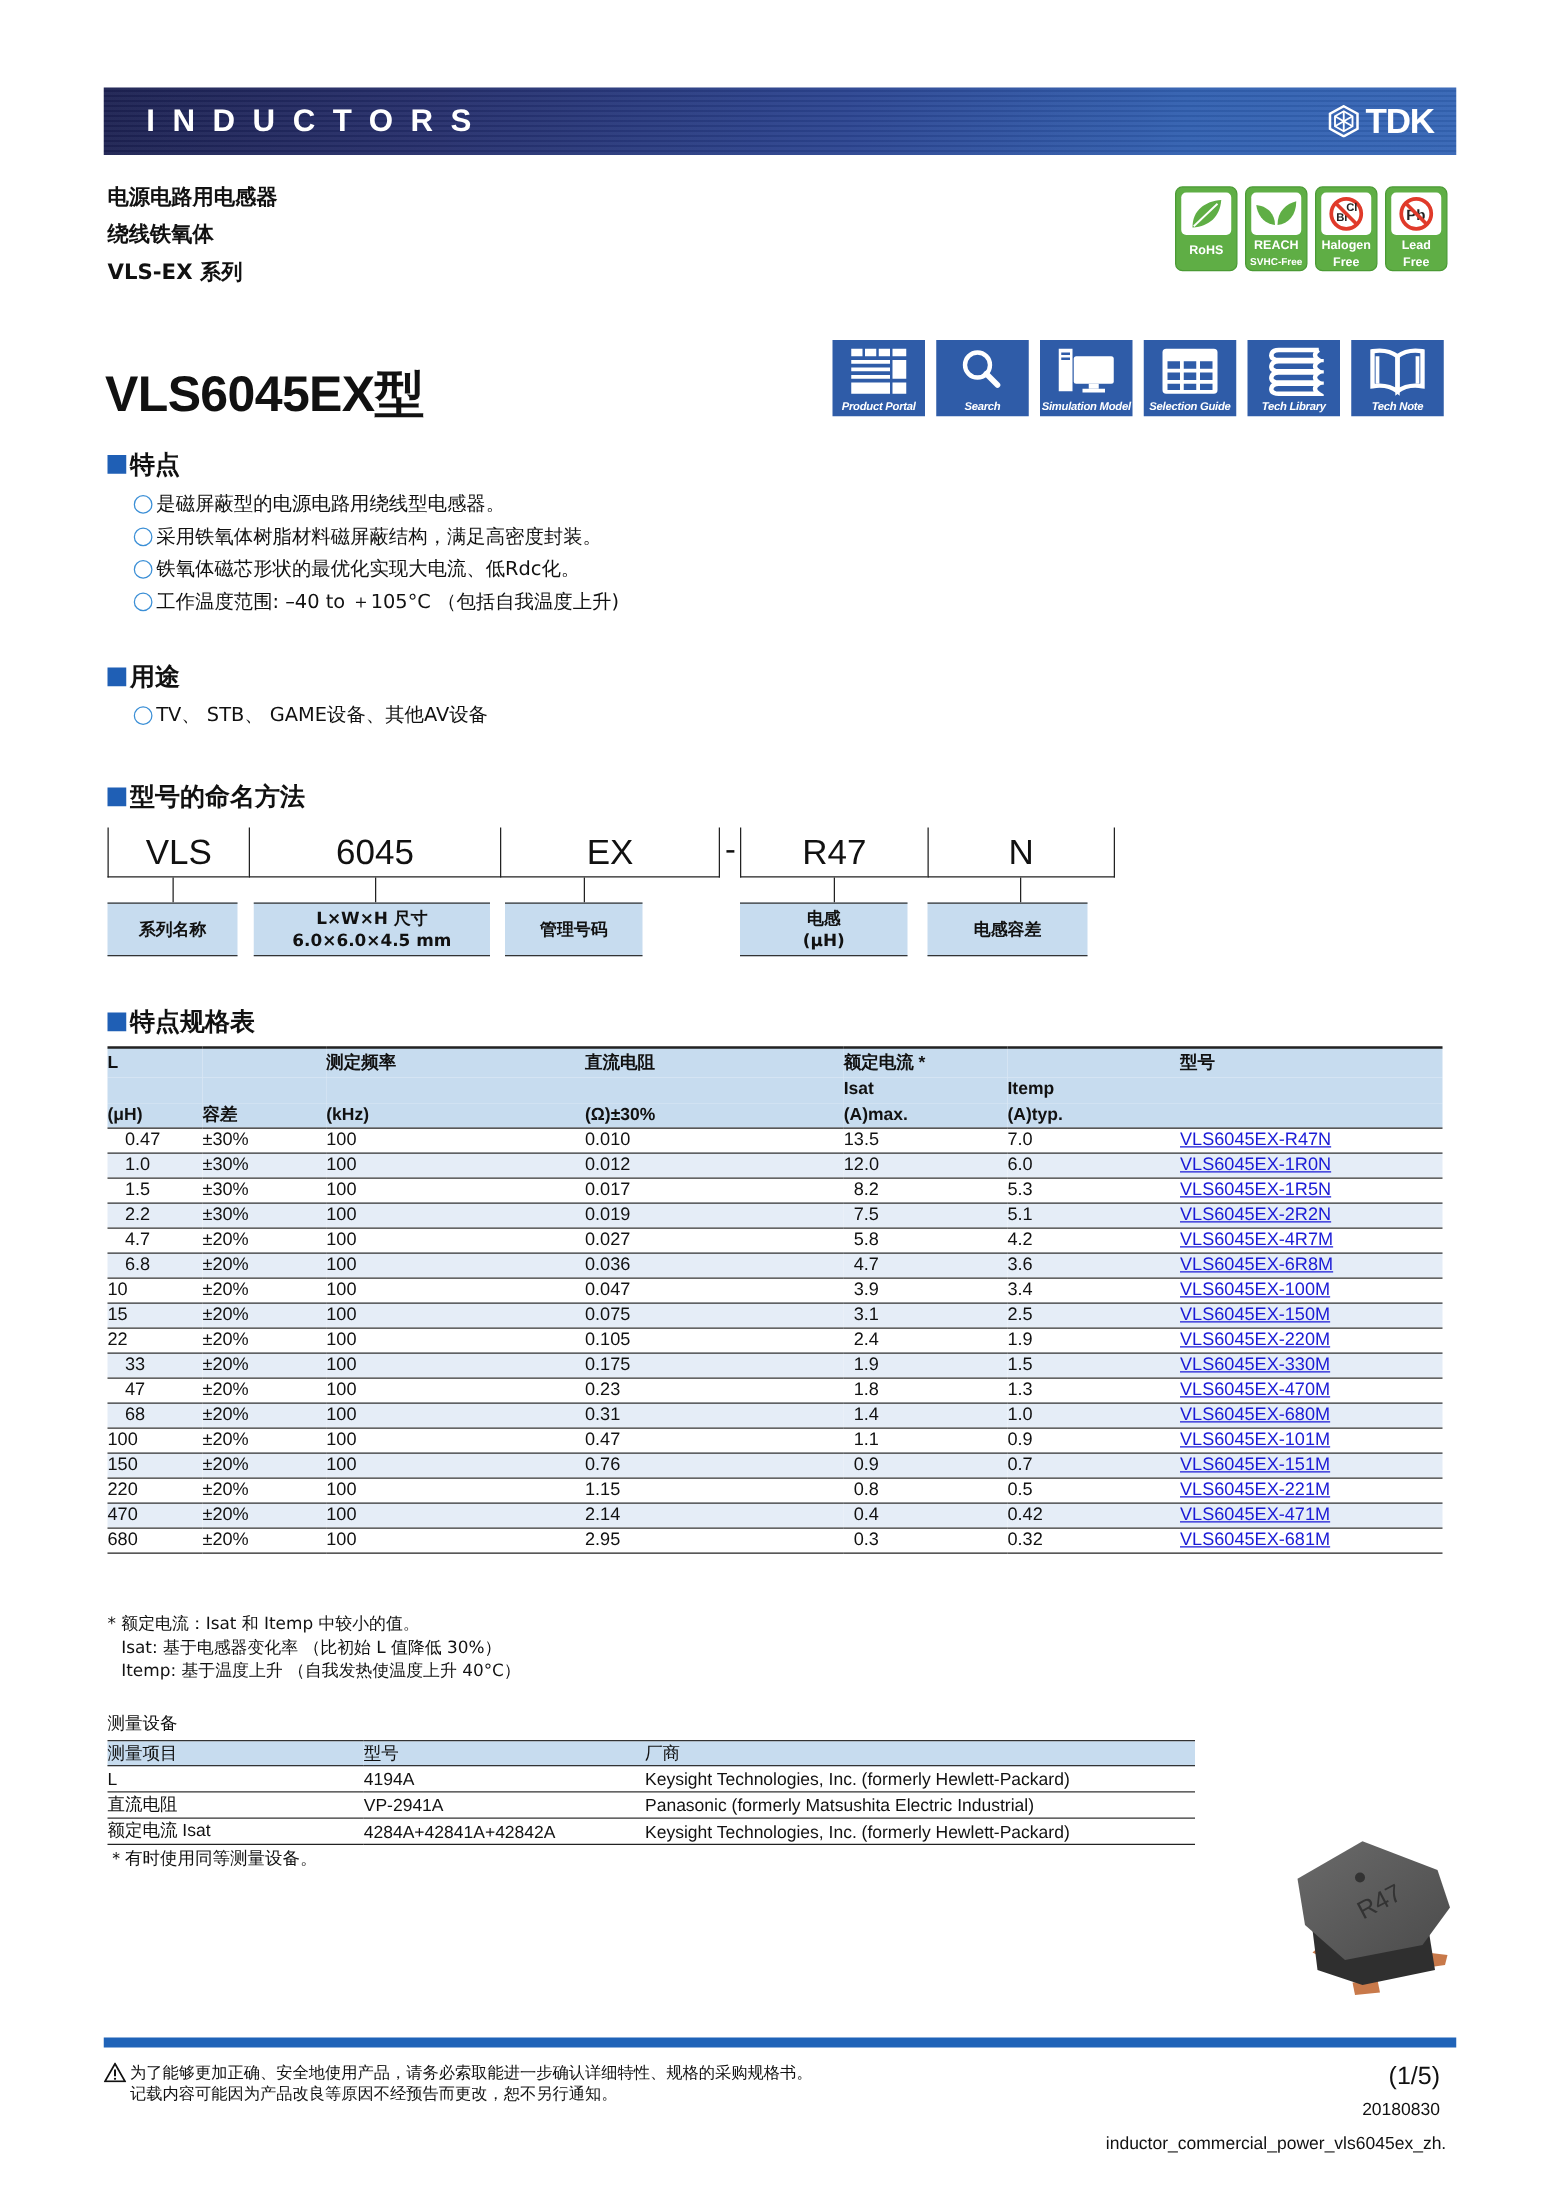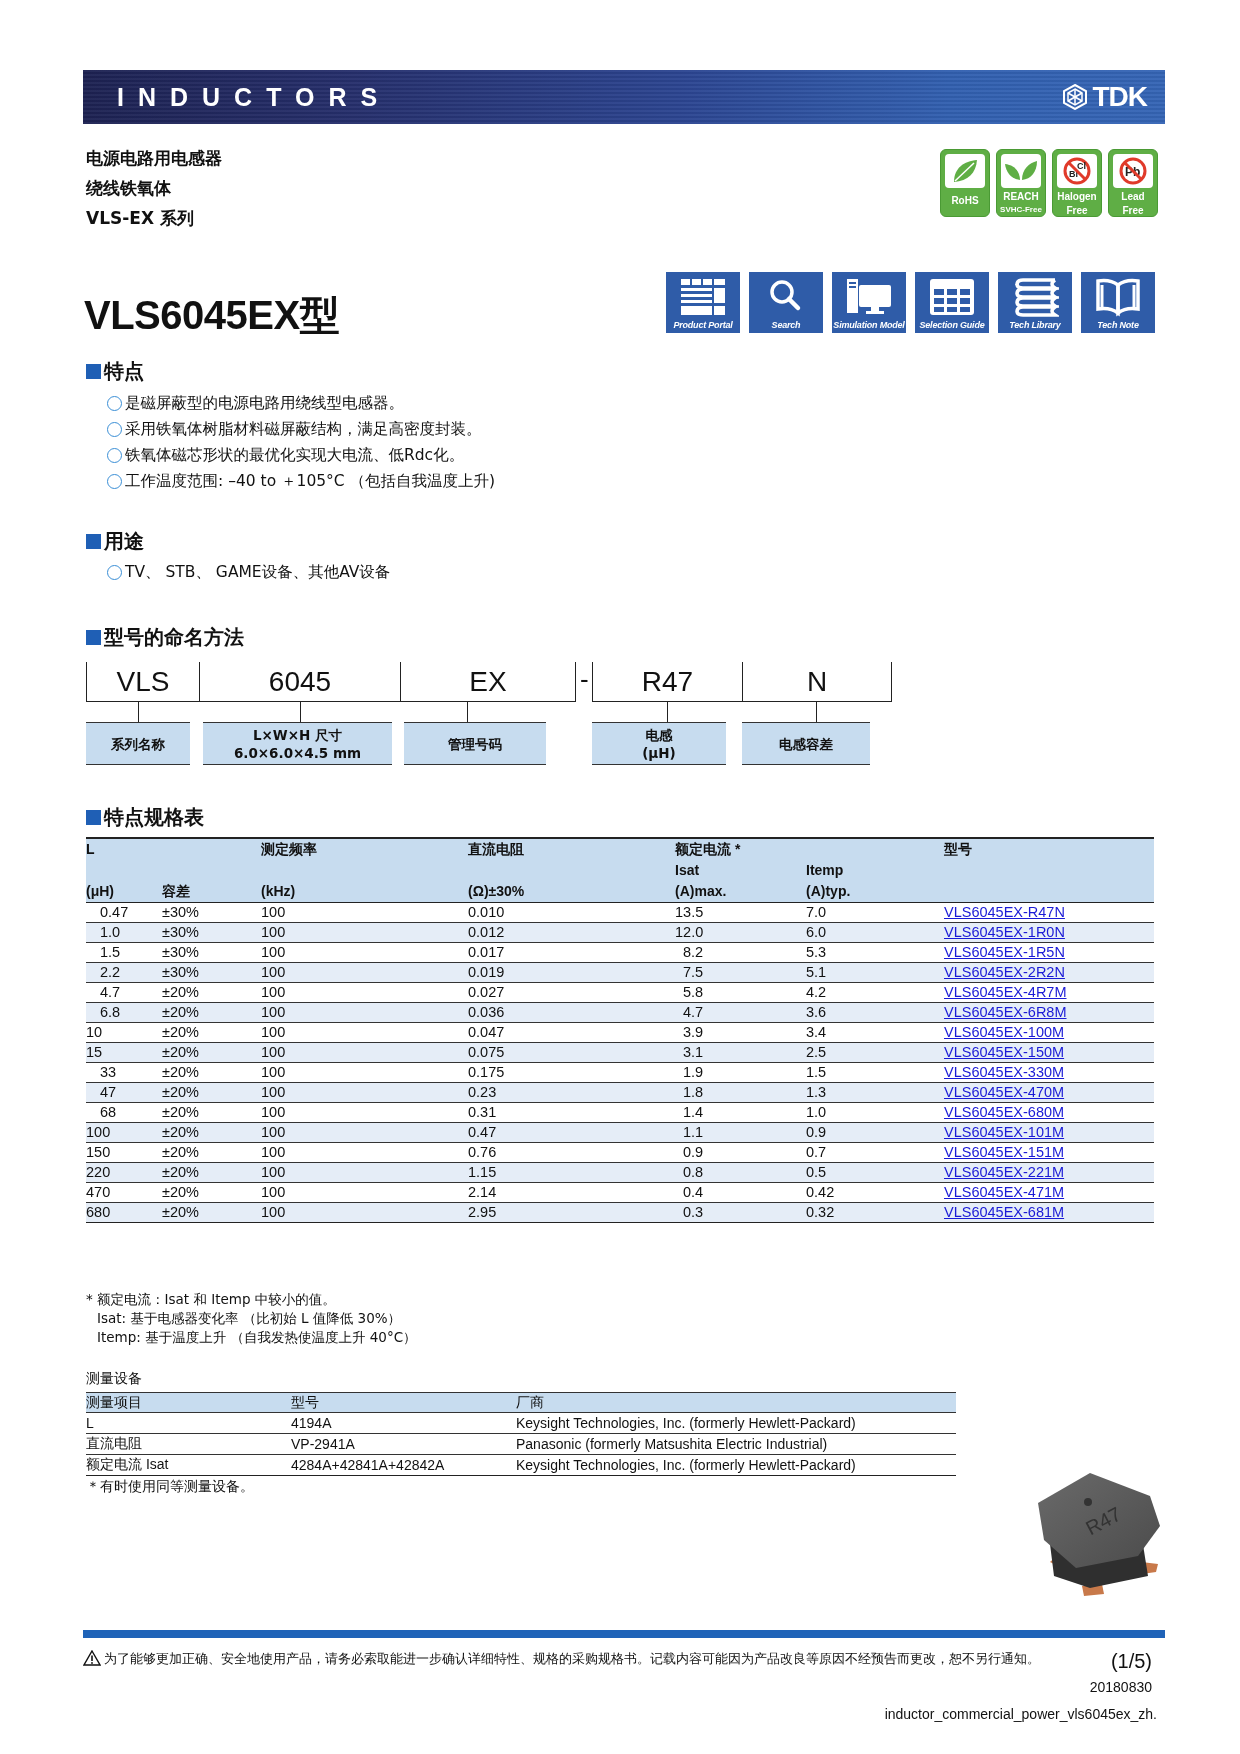--- a/index.html
+++ b/index.html
@@ -76,21 +76,21 @@
   .equip { position: absolute; left: 86px; top: 1392px; width: 870px; border-collapse: collapse; font-size: 14px; font-family: "Liberation Sans", sans-serif; }
   .equip th { background: #c7dcef; text-align: left; font-weight: normal; border-top: 1.5px solid #333; border-bottom: 1px solid #333; height: 20px; padding: 0; }
   .equip td { height: 21px; padding: 0; border-bottom: 1px solid #333; }
   .equip tr:last-child td { border-bottom: 1.5px solid #222; }
   .eq-note { position: absolute; left: 86px; top: 1478px; font-size: 14px; }
 
   .product-photo { position: absolute; left: 1020px; top: 1468px; width: 150px; height: 140px; }
 
   .bottom-bar { position: absolute; left: 83px; top: 1630px; width: 1082px; height: 8px; background: #1f63b8; }
   .disclaimer { position: absolute; left: 83px; top: 1650px; font-size: 13px; line-height: 17px; display:flex; gap: 3px; }
-  .disclaimer .txt { display: flex; }
+  .disclaimer .txt { display: flex; flex-direction: column; }
   .page-no { position: absolute; right: 88px; top: 1650px; font-size: 20px; font-family: "Liberation Sans", sans-serif; }
   .date { position: absolute; right: 88px; top: 1679px; font-size: 14px; font-family: "Liberation Sans", sans-serif; }
   .docname { position: absolute; right: 83px; top: 1706px; font-size: 14px; font-family: "Liberation Sans", sans-serif; white-space: nowrap; }
 </style>
 </head>
 <body>
 
 <div class="banner">
   <div class="banner-stripes"></div>
   <div class="banner-title">INDUCTORS</div>
@@ -285,21 +285,21 @@
   <div class="vline" style="left:581px"></div>
   <div class="vline" style="left:730px"></div>
 
   <div class="lab" style="left:0;width:104px">
       <span>系列名称</span>
     </div>
   <div class="lab" style="left:117px;width:189px;flex-direction:column">
       <span>L×W×H 尺寸</span>
       <span>6.0×6.0×4.5 mm</span>
     </div>
-  <div class="lab" style="left:318px;width:142px">
+  <div class="lab" style="left:318px;width:110px">
       <span>管理号码</span>
     </div>
   <div class="lab" style="left:506px;width:134px;flex-direction:column">
       <span>电感</span>
       <span>(μH)</span>
     </div>
   <div class="lab" style="left:656px;width:128px">
       <span>电感容差</span>
     </div>
 </div>
@@ -405,20 +405,29 @@
       <tr>
         <td>15</td>
         <td>±20%</td>
         <td>100</td>
         <td>0.075</td>
         <td style="padding-left:8px">3.1</td>
         <td>2.5</td>
         <td><a href="#">VLS6045EX-150M</a></td>
       </tr>
       <tr>
+        <td>22</td>
+        <td>±20%</td>
+        <td>100</td>
+        <td>0.105</td>
+        <td style="padding-left:8px">2.4</td>
+        <td>1.9</td>
+        <td><a href="#">VLS6045EX-220M</a></td>
+      </tr>
+      <tr>
         <td style="padding-left:14px">33</td>
         <td>±20%</td>
         <td>100</td>
         <td>0.175</td>
         <td style="padding-left:8px">1.9</td>
         <td>1.5</td>
         <td><a href="#">VLS6045EX-330M</a></td>
       </tr>
       <tr>
         <td style="padding-left:14px">47</td>

